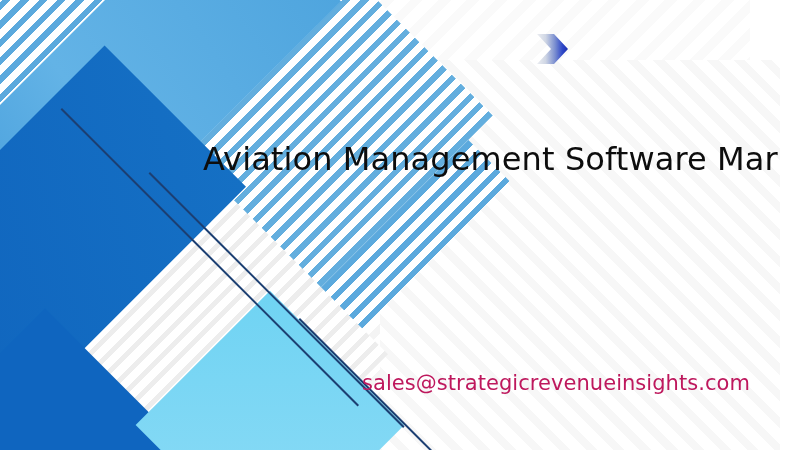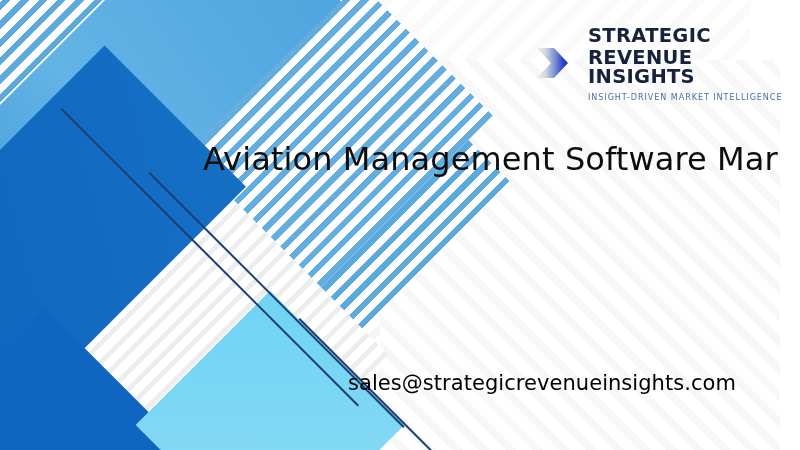--- a/index.html
+++ b/index.html
@@ -199,26 +199,26 @@
     font-size: 32px;
     font-weight: 400;
     color: #0d0d0d;
     white-space: nowrap;
     letter-spacing: 0.1px;
   }
 
   
   .email {
     position: absolute;
-    left: 348px;
+    left: 362px;
     top: 371px;
     font-family: "DejaVu Sans", sans-serif;
     font-size: 21px;
     font-weight: 400;
-    color: #000000;
+    color: #be185d;
     white-space: nowrap;
     letter-spacing: 0.05px;
   }
 </style>
 </head>
 <body>
 
 <div id="slide">
 
   <div class="art">
@@ -254,24 +254,19 @@
             <stop offset="0%" stop-color="#eceef2"></stop>
             <stop offset="28%" stop-color="#cfd6e4"></stop>
             <stop offset="58%" stop-color="#7b8fd0"></stop>
             <stop offset="82%" stop-color="#2f48c8"></stop>
             <stop offset="100%" stop-color="#1b2fae"></stop>
           </linearGradient>
         </defs>
         <path d="M4 8 L21 8 L35 23 L21 38 L4 38 L18 23 Z" fill="url(#chevGrad)"></path>
       </svg>
     </span>
-    <span class="logo-text">
-      <span class="logo-line1">STRATEGIC</span>
-      <span class="logo-line2">REVENUE INSIGHTS</span>
-      <span class="logo-tagline">INSIGHT-DRIVEN MARKET INTELLIGENCE</span>
-    </span>
   </div>
 
   <div class="title">Aviation Management Software Mar</div>
 
   <div class="email">sales@strategicrevenueinsights.com</div>
 
 </div>
 
 </body></html>

